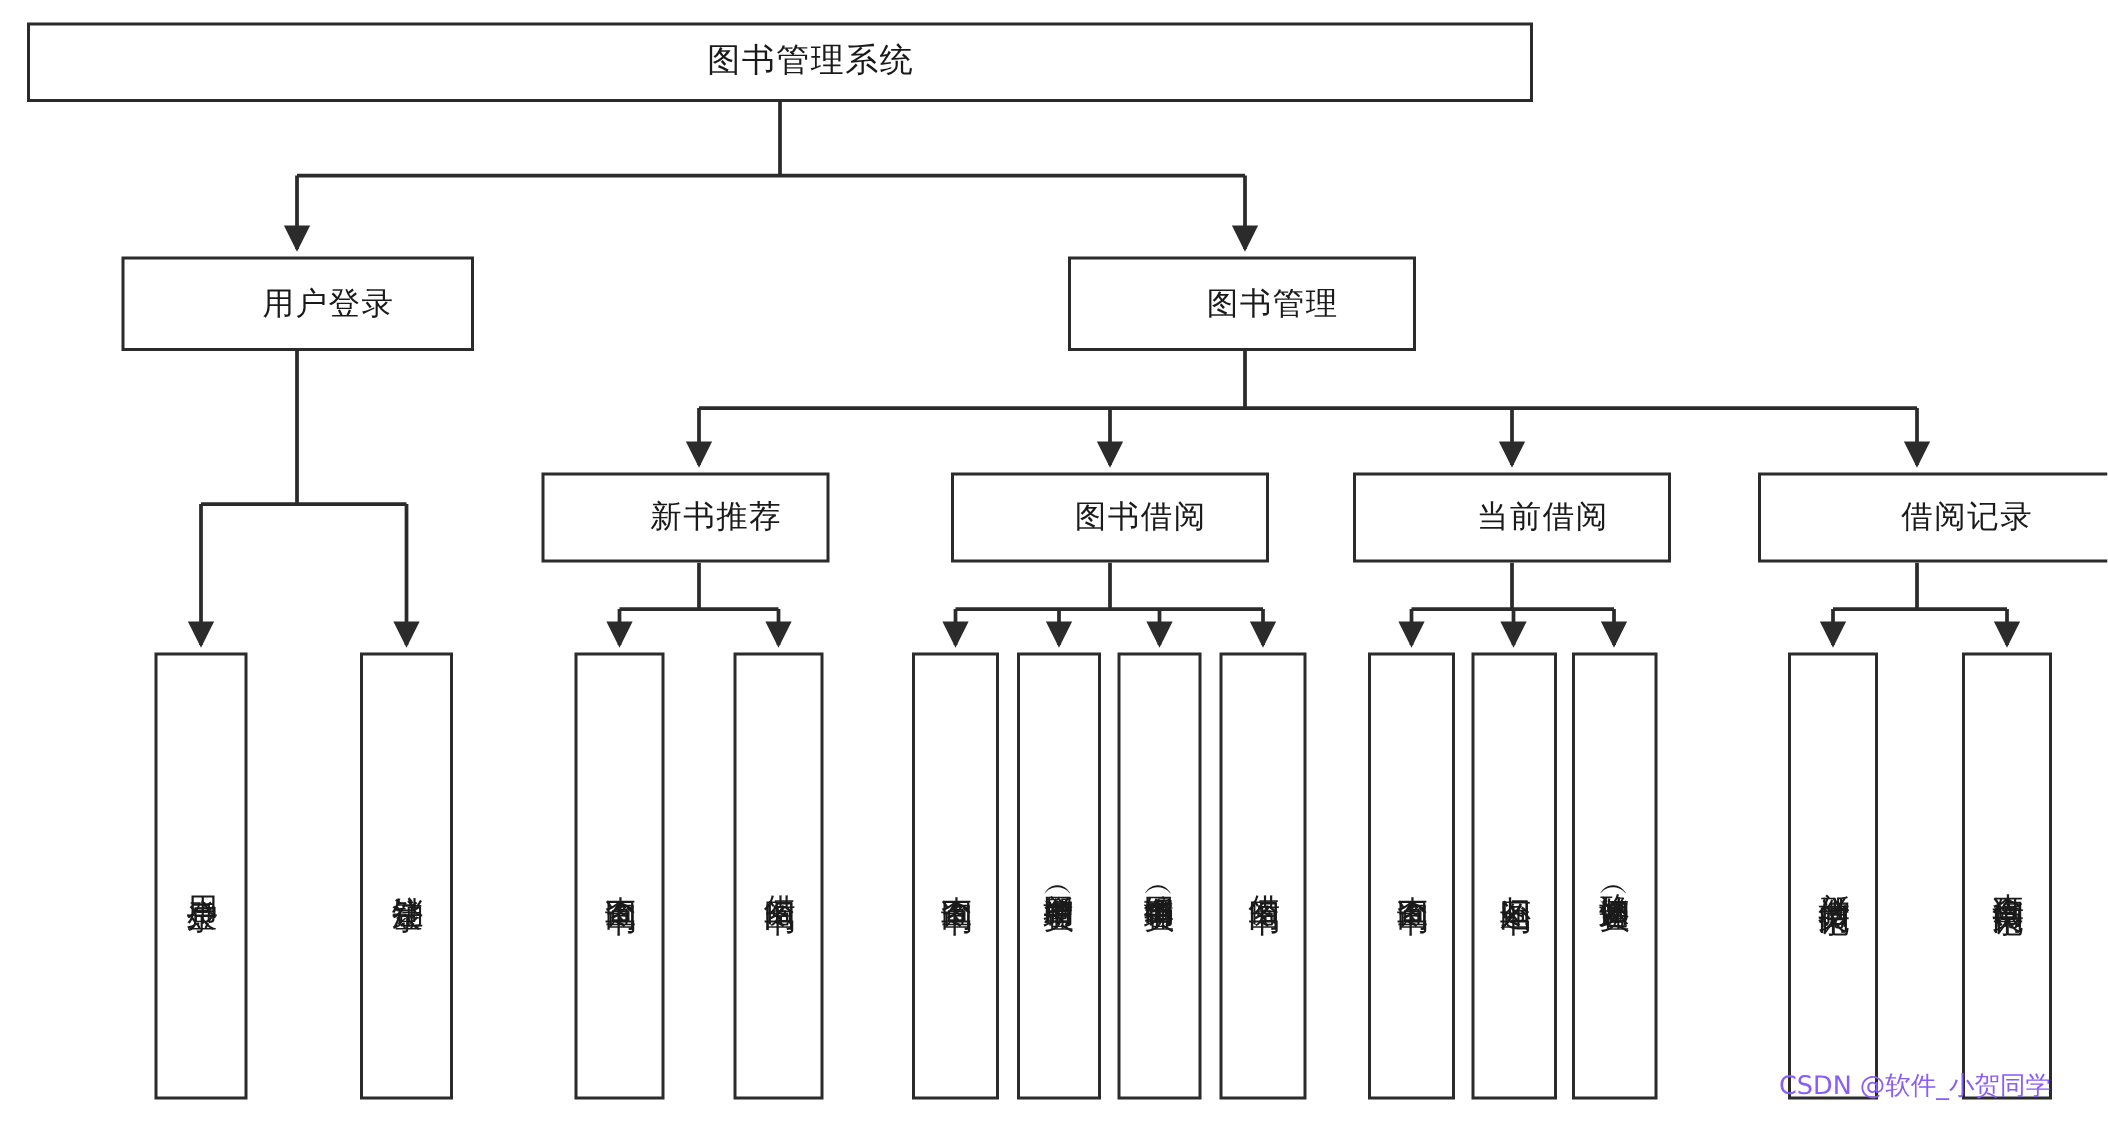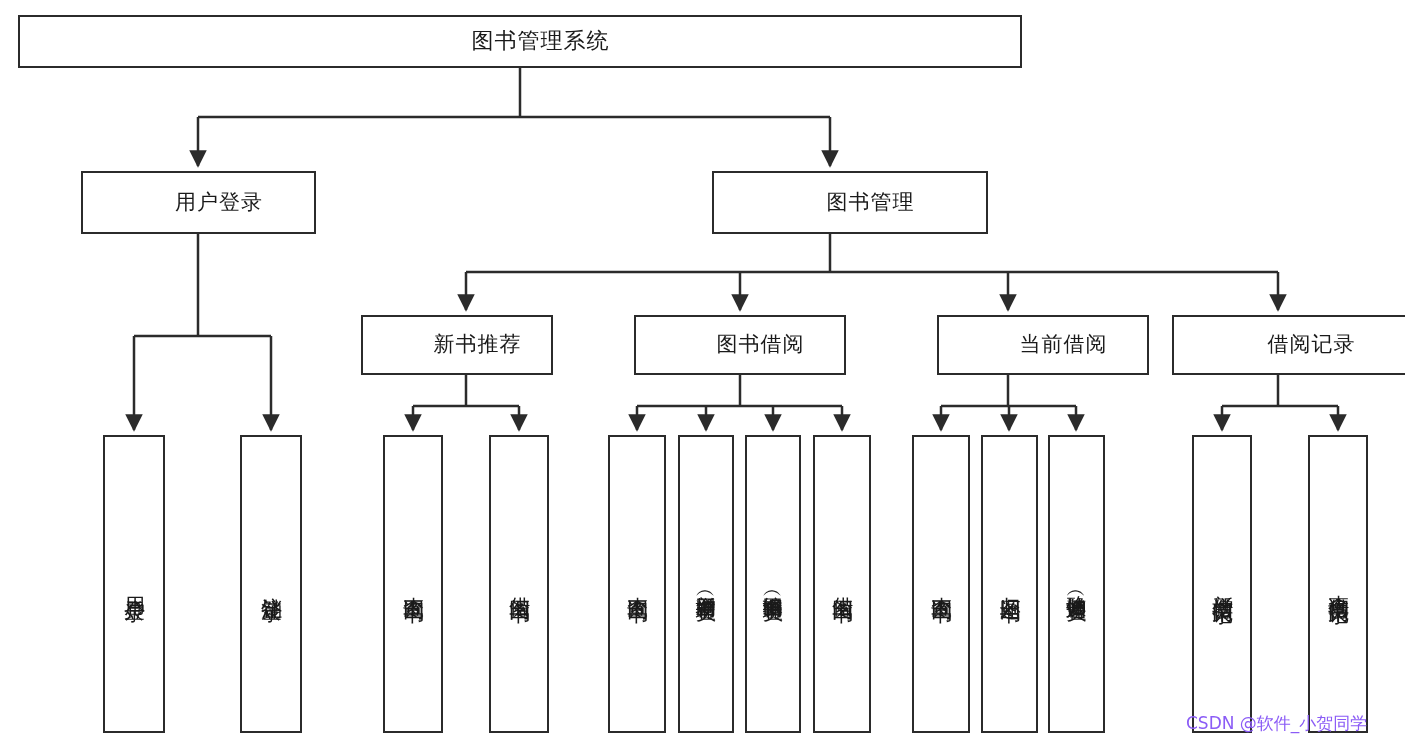--- a/index.html
+++ b/index.html
@@ -125,31 +125,31 @@
     </g>
   </svg>
 
   <div class="node node-h node-root" style="left:18px; top:15px; width:1004px; height:53px;">
     <span>图书管理系统</span>
   </div>
 
   <div class="node node-h" style="left:81px; top:171px; width:235px; height:63px;">
     <span>用户登录</span>
   </div>
-  <div class="node node-h" style="left:712px; top:171px; width:276px; height:63px;">
+  <div class="node node-h" style="left:712px; top:171px; width:232px; height:63px;">
     <span>图书管理</span>
   </div>
 
   <div class="node node-h" style="left:361px; top:315px; width:192px; height:60px;">
     <span>新书推荐</span>
   </div>
   <div class="node node-h" style="left:634px; top:315px; width:212px; height:60px;">
     <span>图书借阅</span>
   </div>
-  <div class="node node-h" style="left:902px; top:315px; width:212px; height:60px;margin-left:35px;">
+  <div class="node node-h" style="left:902px; top:315px; width:212px; height:60px;">
     <span>当前借阅</span>
   </div>
   <div class="node node-h" style="left:1172px; top:315px; width:238px; height:60px;">
     <span>借阅记录</span>
   </div>
 
   <div class="node node-v" style="left:103px; top:435px; width:62px; height:298px;">
     <span>用户登录</span>
   </div>
   <div class="node node-v" style="left:240px; top:435px; width:62px; height:298px;">

